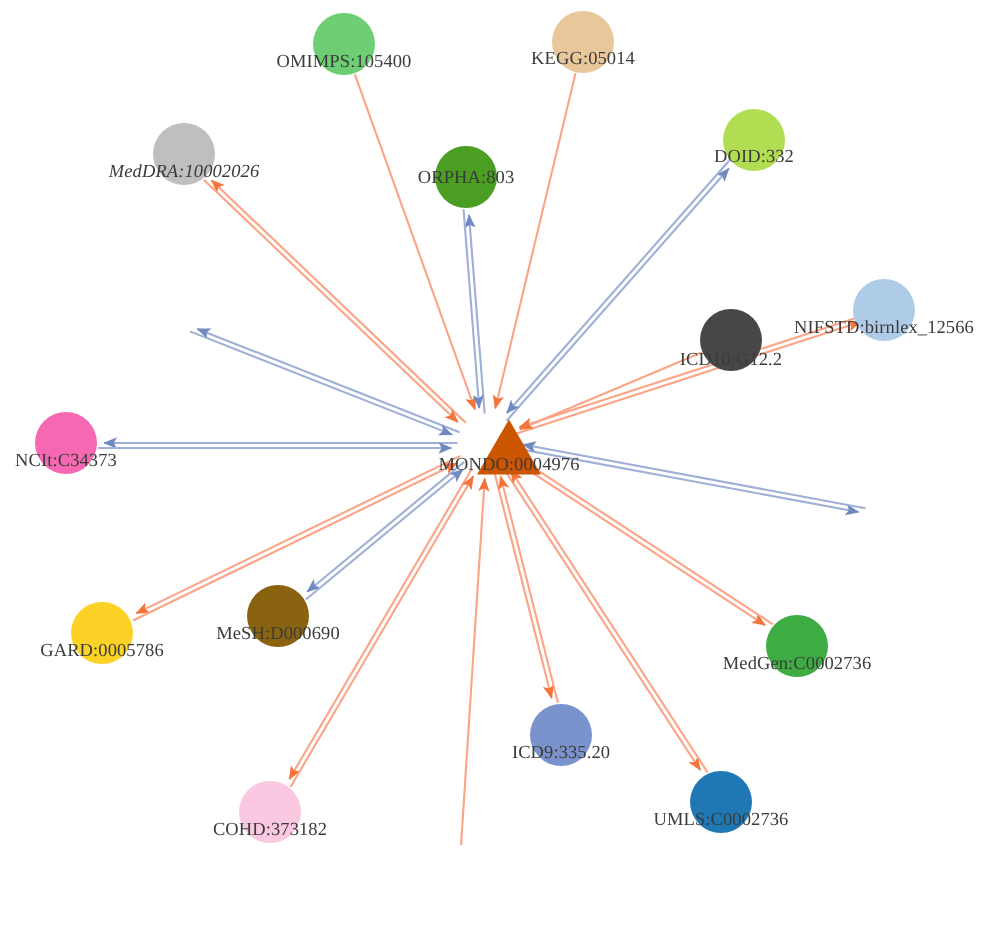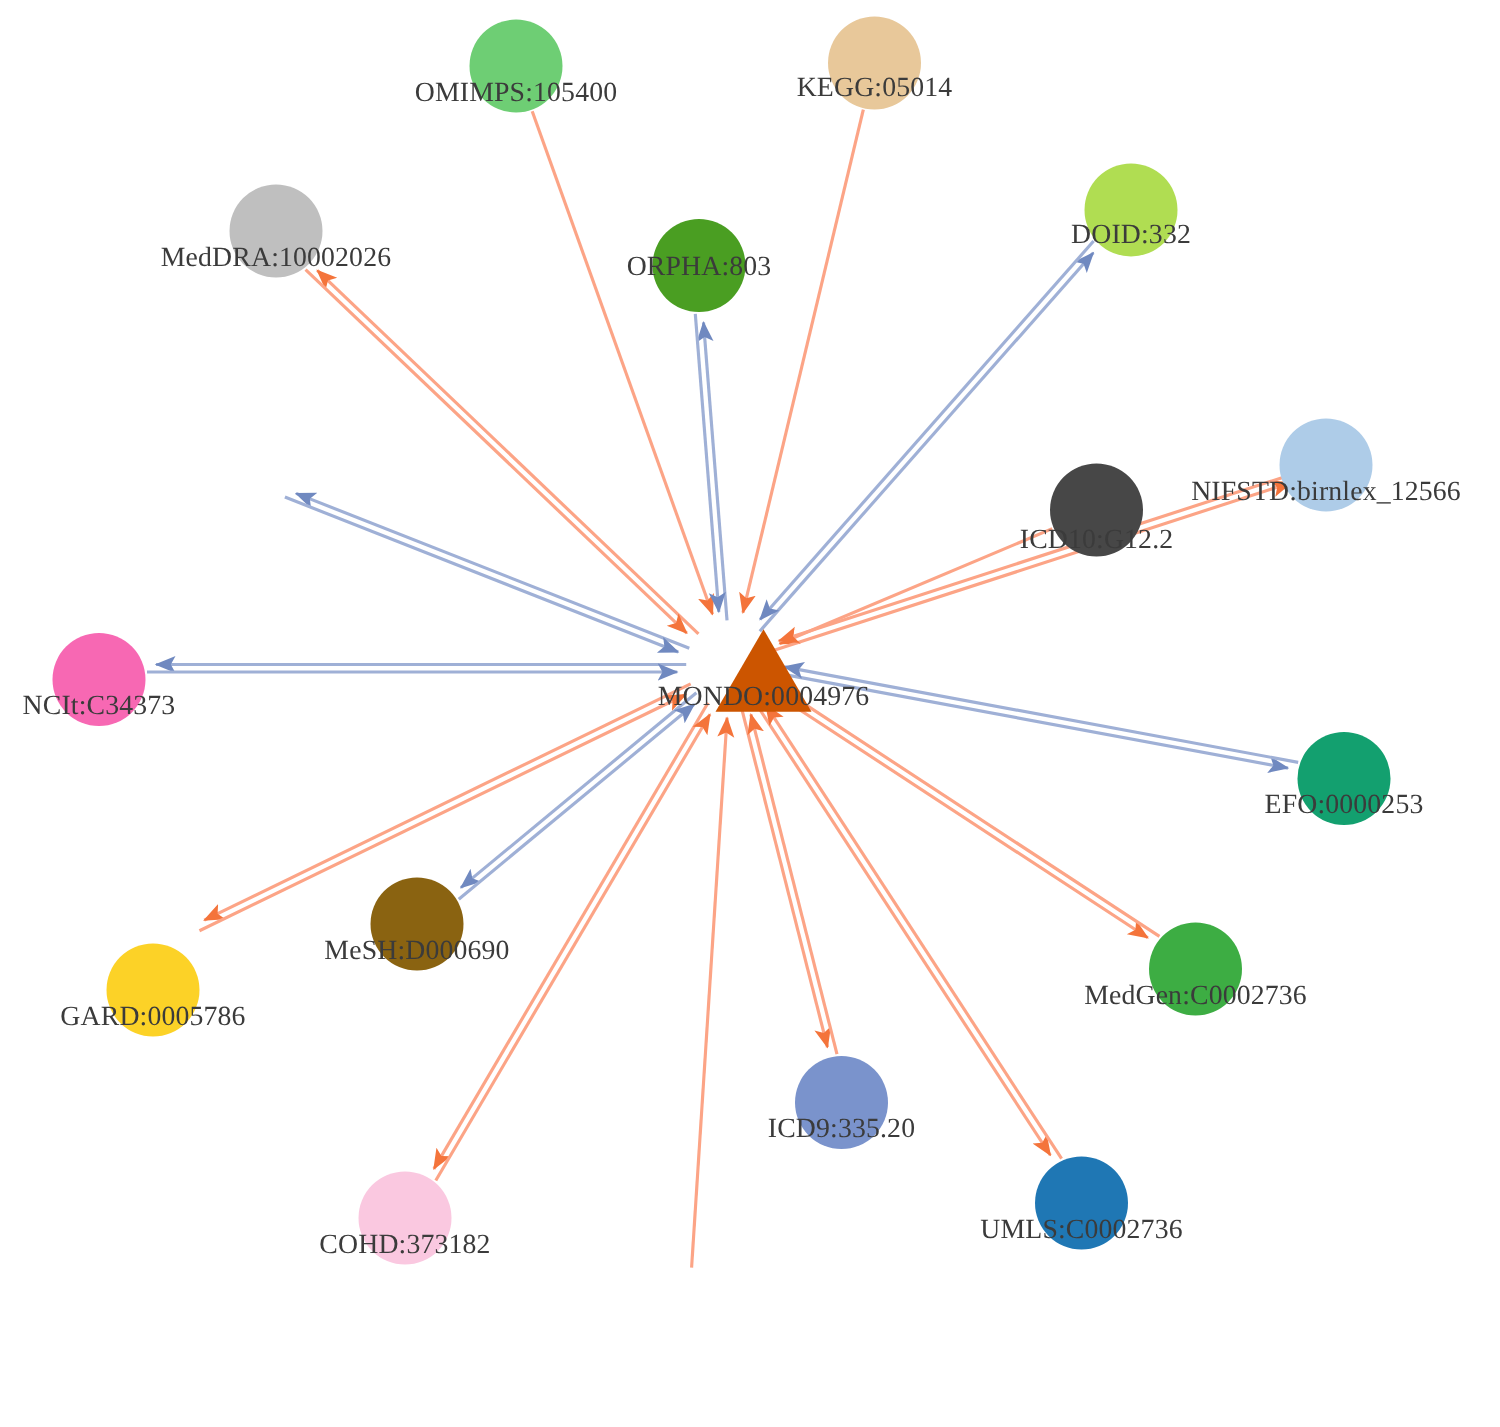--- a/index.html
+++ b/index.html
@@ -116,43 +116,39 @@
       <div class="node" style="left: 583px; top: 42px; width: 62px; height: 62px;">
         <div class="node-shape node-circle" style="width: 62px; height: 62px; background: rgb(232, 200, 154);"></div>
         <div class="node-label" style="top: 38px;">KEGG:05014</div>
       </div>
       <div class="node" style="left: 754px; top: 140px; width: 62px; height: 62px;">
         <div class="node-shape node-circle" style="width: 62px; height: 62px; background: rgb(176, 221, 82);"></div>
         <div class="node-label" style="top: 38px;">DOID:332</div>
       </div>
       <div class="node" style="left: 184px; top: 154px; width: 62px; height: 62px;">
         <div class="node-shape node-circle" style="width: 62px; height: 62px; background: rgb(191, 191, 191);"></div>
-        <div class="node-label" style="top: 39px;">MedDRA:10002026</div>
+        <div class="node-label" style="top: 39px; font-style: italic;">MedDRA:10002026</div>
       </div>
       <div class="node" style="left: 466px; top: 177px; width: 62px; height: 62px;">
         <div class="node-shape node-circle" style="width: 62px; height: 62px; background: rgb(74, 158, 34);"></div>
         <div class="node-label" style="top: 22px;">ORPHA:803</div>
       </div>
       <div class="node" style="left: 731px; top: 340px; width: 62px; height: 62px;">
         <div class="node-shape node-circle" style="width: 62px; height: 62px; background: rgb(71, 71, 71);"></div>
         <div class="node-label" style="top: 41px;">ICD10:G12.2</div>
       </div>
       <div class="node" style="left: 884px; top: 310px; width: 62px; height: 62px;">
         <div class="node-shape node-circle" style="width: 62px; height: 62px; background: rgb(174, 204, 232);"></div>
         <div class="node-label" style="top: 39px;">NIFSTD:birnlex_12566</div>
       </div>
-      <div class="node" style="left: 66px; top: 453px; width: 62px; height: 62px;">
+      <div class="node" style="left: 66px; top: 443px; width: 62px; height: 62px;">
         <div class="node-shape node-circle" style="width: 62px; height: 62px; background: rgb(247, 104, 179);"></div>
         <div class="node-label" style="top: 39px;">NCIt:C34373</div>
       </div>
-      <div class="node" style="left: 896px; top: 519px; width: 62px; height: 62px;">
-        <div class="node-shape node-circle" style="width: 62px; height: 62px; background: rgb(19, 160, 111);"></div>
-        <div class="node-label" style="top: 39px;">EFO:0000253</div>
-      </div>
-      <div class="node" style="left: 102px; top: 660px; width: 62px; height: 62px;">
+      <div class="node" style="left: 102px; top: 633px; width: 62px; height: 62px;">
         <div class="node-shape node-circle" style="width: 62px; height: 62px; background: rgb(252, 210, 39);"></div>
         <div class="node-label" style="top: 39px;">GARD:0005786</div>
       </div>
       <div class="node" style="left: 278px; top: 616px; width: 62px; height: 62px;">
         <div class="node-shape node-circle" style="width: 62px; height: 62px; background: rgb(138, 99, 17);"></div>
         <div class="node-label" style="top: 39px;">MeSH:D000690</div>
       </div>
       <div class="node" style="left: 797px; top: 646px; width: 62px; height: 62px;">
         <div class="node-shape node-circle" style="width: 62px; height: 62px; background: rgb(61, 173, 67);"></div>
         <div class="node-label" style="top: 39px;">MedGen:C0002736</div>

